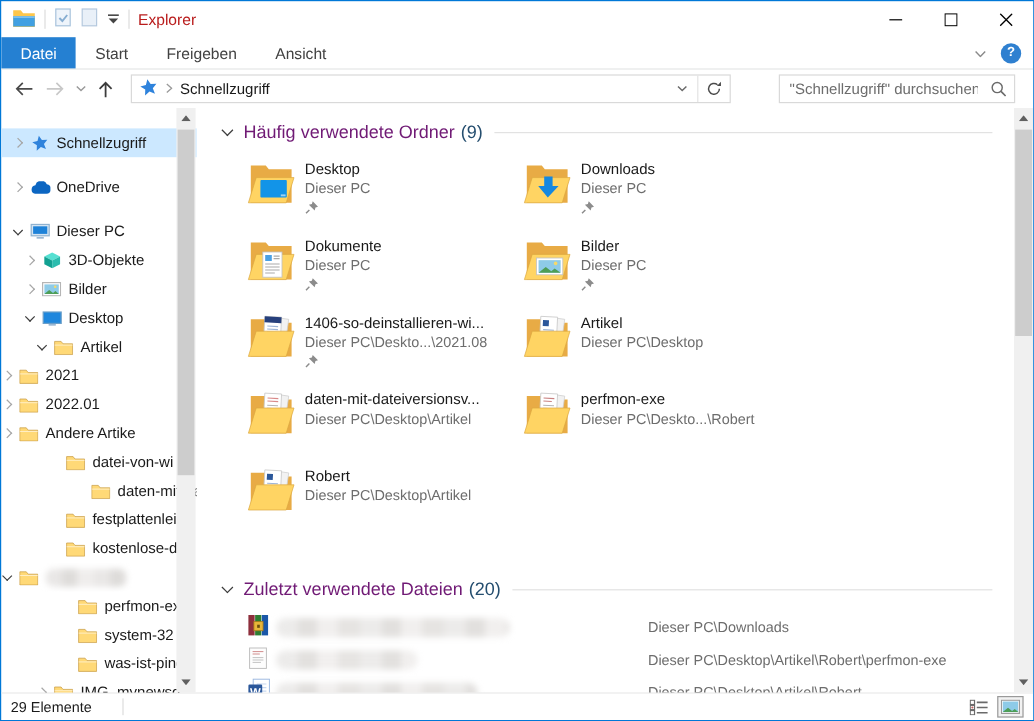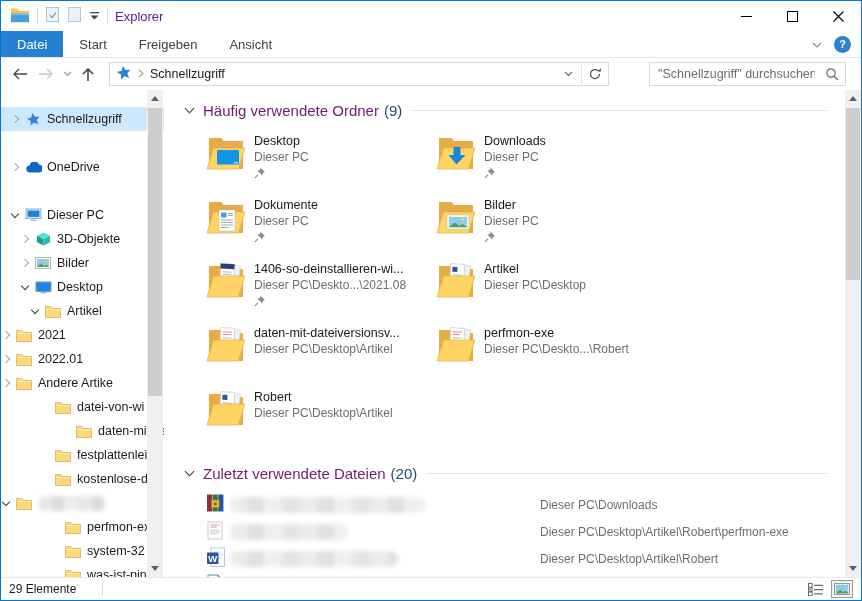--- a/index.html
+++ b/index.html
@@ -4,21 +4,21 @@
 <style>
   * { margin:0; padding:0; box-sizing:border-box; }
   html,body { width:862px; height:601px; }
   body { font-family:"Liberation Sans","DejaVu Sans",sans-serif; font-size:12px; color:#1a1a1a; background:#fff; }
   .window { width:862px; height:601px; border:1px solid #0078d7; background:#fff; display:flex; flex-direction:column; overflow:hidden; }
 
   
   .titlebar { height:30px; display:flex; align-items:center; flex-shrink:0; }
   .qat { display:flex; align-items:center; padding-left:9px; gap:7px; }
   .qat-sep { width:1px; height:16px; background:#dcdcdc; }
-  .title-text { font-size:13px; margin-left:7px; color:#4c1d95; }
+  .title-text { font-size:13px; margin-left:7px; color:#b91c1c; }
   .win-controls { margin-left:auto; display:flex; height:100%; }
   .win-btn { width:46px; display:flex; align-items:center; justify-content:center; }
 
   
   .tabrow { height:27px; display:flex; align-items:stretch; border-bottom:1px solid #e4e6e7; flex-shrink:0; }
   .tab { padding:0 16px; display:flex; align-items:center; font-size:13px; color:#414141; }
   .tab.active { background:#2580d2; color:#fff; }
   .tabrow-right { margin-left:auto; display:flex; align-items:center; gap:12px; padding-right:10px; }
   .help-btn { width:17px; height:17px; border-radius:50%; background:#2f80d0; color:#fff; font-size:11px; font-weight:bold; display:flex; align-items:center; justify-content:center; }
   .help-btn::after { content:"?"; }
@@ -37,21 +37,21 @@
   .searchbox input::placeholder { color:#6d6d6d; opacity:1; }
   .search-ic { width:26px; display:flex; align-items:center; justify-content:center; }
 
   
   .content { flex:1; display:flex; position:relative; overflow:hidden; }
 
   
   .sidebar { width:163px; flex-shrink:0; padding-top:17px; position:relative; overflow:hidden; }
   .srow { height:24px; display:flex; align-items:center; font-size:12.5px; white-space:nowrap; overflow:hidden; cursor:default; }
   .srow.sel { background:#cce8ff; }
-  .srow.gap { margin-top:24px; }
+  .srow.gap { margin-top:13px; }
   .l0 { padding-left:9px; } .l1 { padding-left:19px; } .l2 { padding-left:29px; }
   .l3 { } .l4 { padding-left:49px; }
   .chev { width:10px; height:10px; flex:0 0 10px; margin-right:4px; position:relative; }
   .chev.c::before { content:""; position:absolute; left:2px; top:2px; width:5px; height:5px; border-top:1px solid #a6a6a6; border-right:1px solid #a6a6a6; transform:rotate(45deg); }
   .chev.e::before { content:""; position:absolute; left:2px; top:1px; width:5px; height:5px; border-top:1px solid #3c3c3c; border-right:1px solid #3c3c3c; transform:rotate(135deg); }
   .sic { width:18px; flex:0 0 18px; margin-right:5px; display:flex; align-items:center; justify-content:center; }
   .blur-side { width:68px; height:15px; border-radius:7px;
     background:repeating-linear-gradient(90deg,#e9e7e6 0 14px,#dedcda 14px 26px,#efedec 26px 40px); filter:blur(2.5px); }
 
   
@@ -649,21 +649,21 @@
             <div class="tile-pin" style="visibility: hidden;">
               <svg width="12" height="12" viewBox="0 0 12 12">
                   <path d="M6.6 0.8 L11 5.2 L8.9 5.9 L8.2 8.4 L3.4 3.6 L5.9 2.9 Z" fill="#8c8c8c"></path>
                   <path d="M3.8 8 L1 10.8" stroke="#8c8c8c" stroke-width="1.2"></path>
                 </svg>
             </div>
           </div>
         </div>
       </div>
 
-      <div class="sect" style="margin-top:10px">
+      <div class="sect" style="margin-top:28px">
         <span class="sect-chev"></span>
         <span class="sect-title">Zuletzt verwendete Dateien</span>
         <span class="sect-count">(20)</span>
         <span class="sect-rule"></span>
       </div>
 
       <div class="recent">
         <div class="rrow">
           <span>
             <svg width="20" height="20" viewBox="0 0 20 20">

